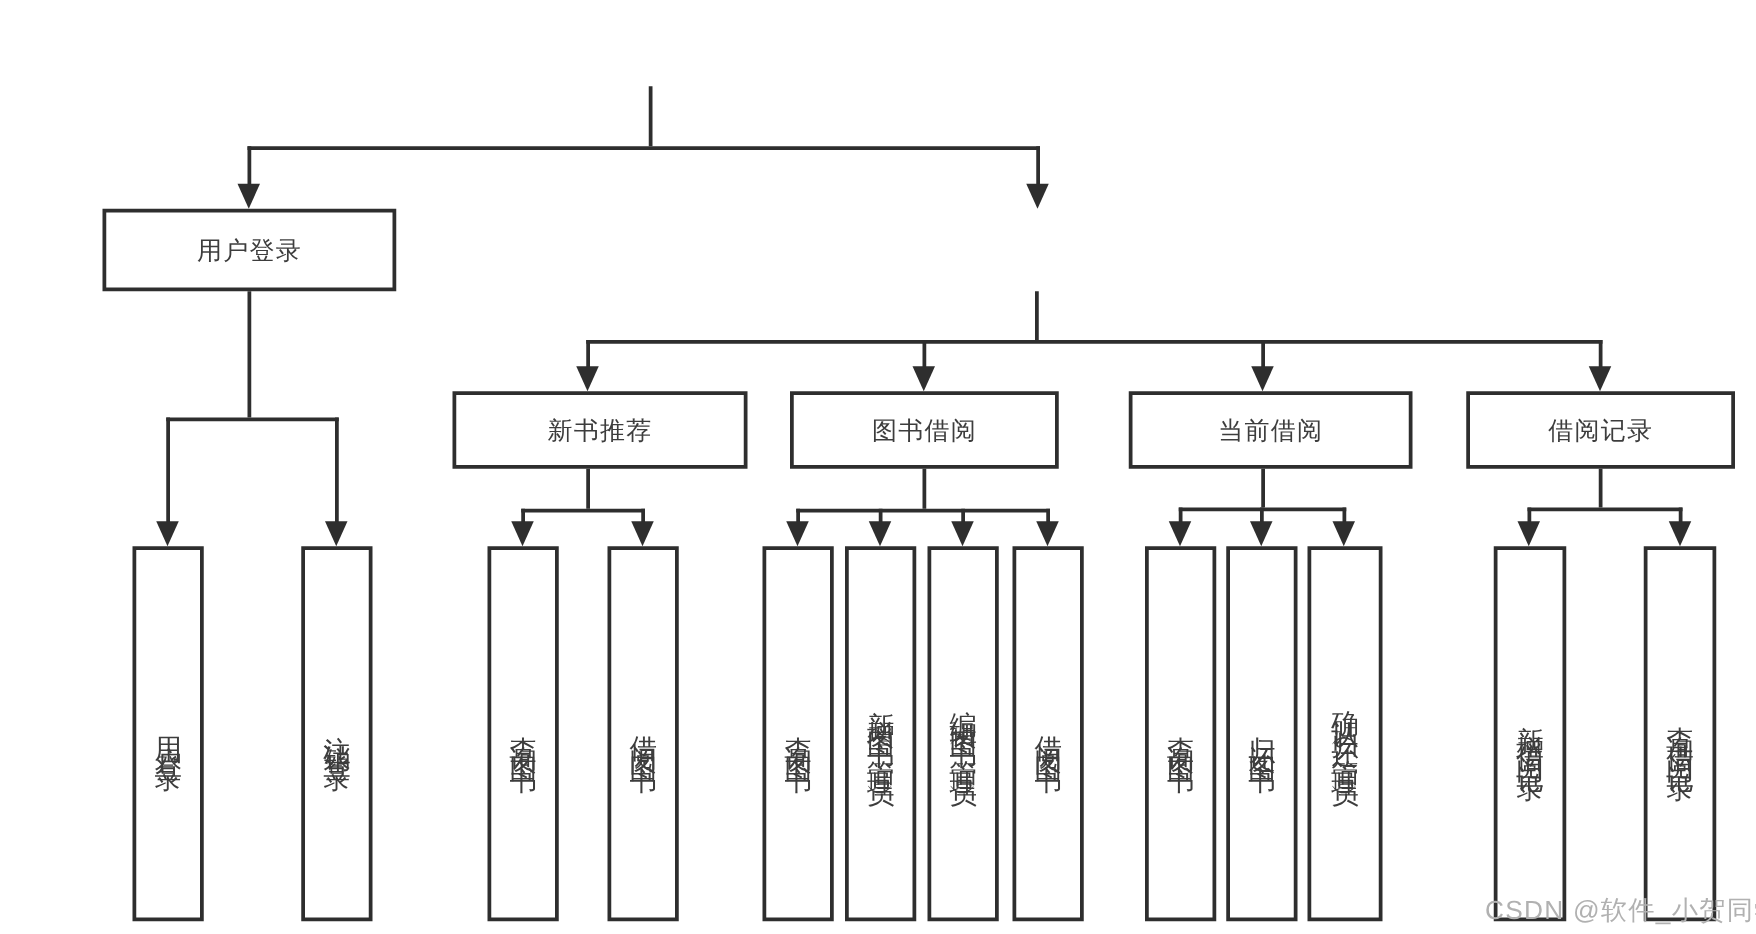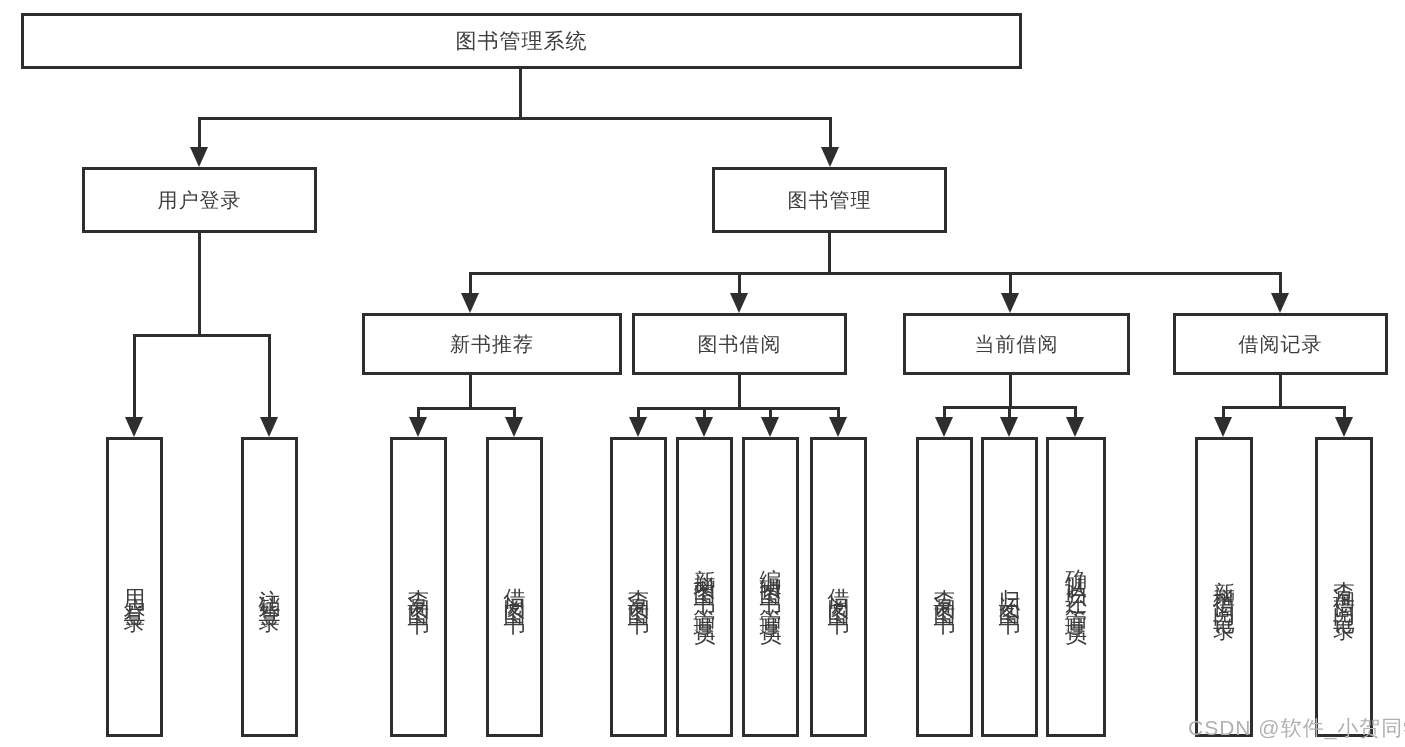--- a/index.html
+++ b/index.html
@@ -62,57 +62,51 @@
     font-size:21px;
     letter-spacing:1px;
     white-space:nowrap;
   }
 </style>
 </head>
 <body>
 
 <div class="canvas">
 
-  <div class="hbox root" style="left:21px;top:13px;width:1001px;height:56px;">
-    <span>图书管理系统</span>
-  </div>
 
   <div class="vline" style="left:519px;top:69px;height:48px;"></div>
   <div class="hline" style="left:198px;top:117px;width:634px;"></div>
   <div class="vline" style="left:198px;top:117px;height:32px;"></div>
   <div class="ahead" style="left:190px;top:147px;"></div>
   <div class="vline" style="left:829px;top:117px;height:32px;"></div>
   <div class="ahead" style="left:821px;top:147px;"></div>
 
   <div class="hbox" style="left:82px;top:167px;width:235px;height:66px;">
     <span>用户登录</span>
-  </div>
-  <div class="hbox" style="left:712px;top:167px;width:235px;height:66px;">
-    <span>图书管理</span>
   </div>
 
   <div class="vline" style="left:198px;top:233px;height:101px;"></div>
   <div class="hline" style="left:133px;top:334px;width:138px;"></div>
   <div class="vline" style="left:133px;top:334px;height:85px;"></div>
   <div class="ahead" style="left:125px;top:417px;"></div>
   <div class="vline" style="left:268px;top:334px;height:85px;"></div>
   <div class="ahead" style="left:260px;top:417px;"></div>
 
   <div class="vline" style="left:828px;top:233px;height:39px;"></div>
   <div class="hline" style="left:469px;top:272px;width:813px;"></div>
   <div class="vline" style="left:469px;top:272px;height:24px;"></div>
   <div class="ahead" style="left:461px;top:293px;"></div>
   <div class="vline" style="left:738px;top:272px;height:24px;"></div>
   <div class="ahead" style="left:730px;top:293px;"></div>
   <div class="vline" style="left:1009px;top:272px;height:24px;"></div>
   <div class="ahead" style="left:1001px;top:293px;"></div>
   <div class="vline" style="left:1279px;top:272px;height:24px;"></div>
   <div class="ahead" style="left:1271px;top:293px;"></div>
 
-  <div class="hbox" style="left:362px;top:313px;width:260px;height:62px;">
+  <div class="hbox" style="left:362px;top:313px;width:236px;height:62px;">
     <span>新书推荐</span>
   </div>
   <div class="hbox" style="left:632px;top:313px;width:215px;height:62px;">
     <span>图书借阅</span>
   </div>
   <div class="hbox" style="left:903px;top:313px;width:227px;height:62px;">
     <span>当前借阅</span>
   </div>
   <div class="hbox" style="left:1173px;top:313px;width:215px;height:62px;">
     <span>借阅记录</span>

